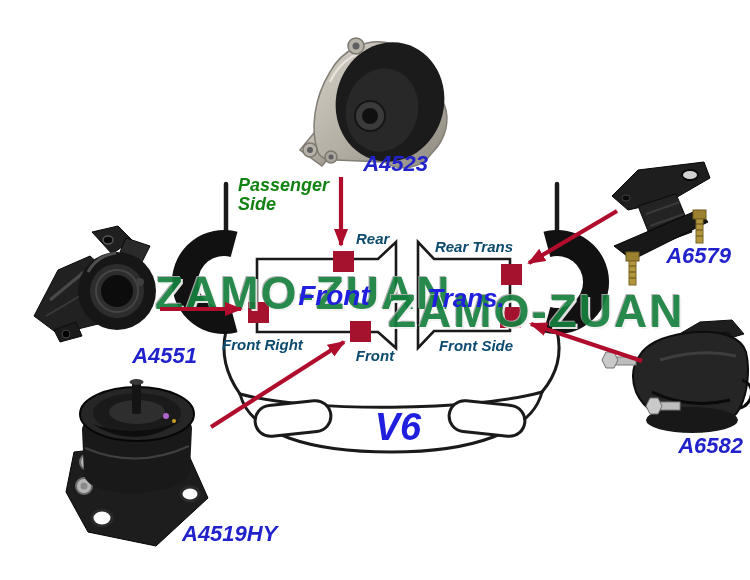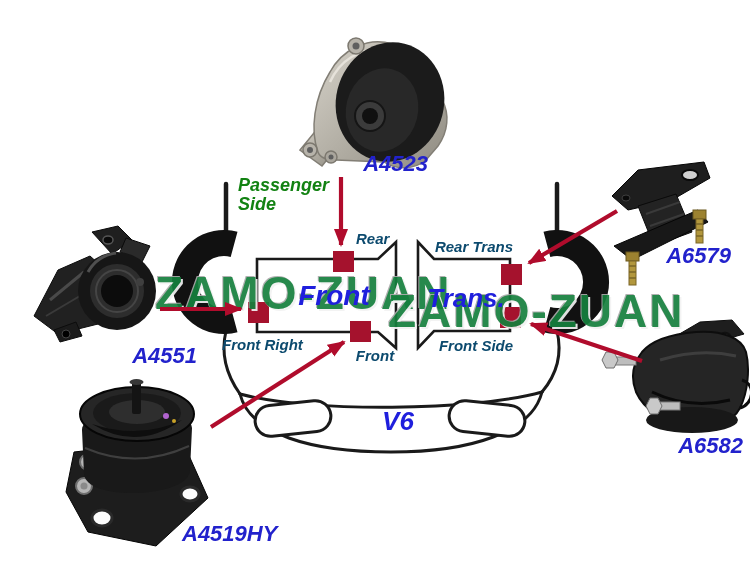--- a/index.html
+++ b/index.html
@@ -7,21 +7,21 @@
          font-family:"Liberation Sans",sans-serif;}
   #stage svg{position:absolute;left:0;top:0;}
   .layer{position:absolute;left:0;top:0;width:750px;height:580px;pointer-events:none;}
   .lbl{position:absolute;white-space:pre-line;}
   .lbl-part{color:#2222cc;font-style:italic;font-weight:bold;font-size:22px;text-align:right;}
   .lbl-side{color:#128212;font-style:italic;font-weight:bold;font-size:18px;line-height:19px;}
   .lbl-mount{color:#0c4a6e;font-style:italic;font-weight:bold;font-size:15px;}
   .lbl-comp{color:#1f1fdd;font-style:italic;font-weight:bold;text-align:center;}
   .lbl-engine{font-size:28px;}
   .lbl-trans{font-size:26px;}
-  .lbl-v6{font-size:26px;}
+  .lbl-v6{font-size:38px;}
   .watermark{position:absolute;color:#15803d;font-weight:bold;font-size:46px;letter-spacing:2px;
              text-shadow:2px 2px 0 #f2f2f2, -1px -1px 0 #ababab;opacity:0.92;}
 </style>
 </head>
 <body>
 
 <div id="stage">
 
   <svg class="layer" width="750" height="580" viewBox="0 0 750 580">
     <defs>

